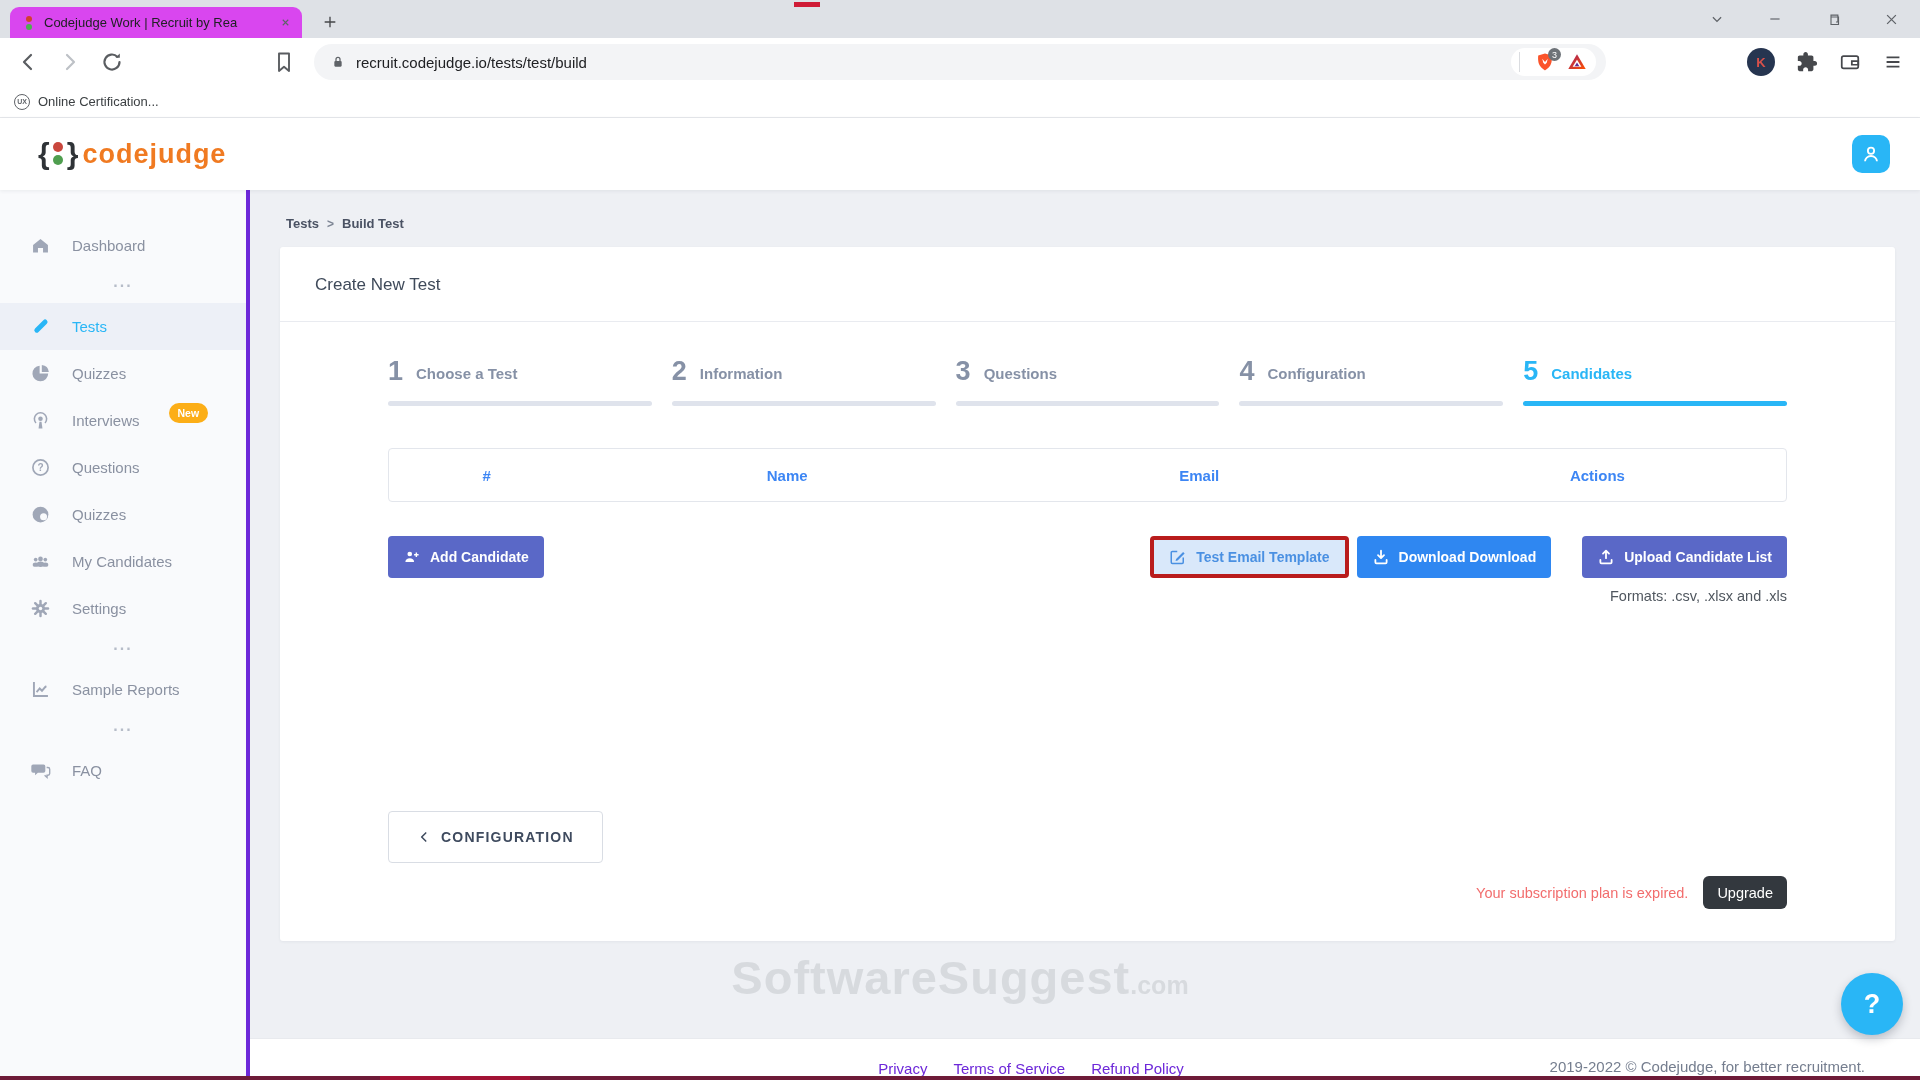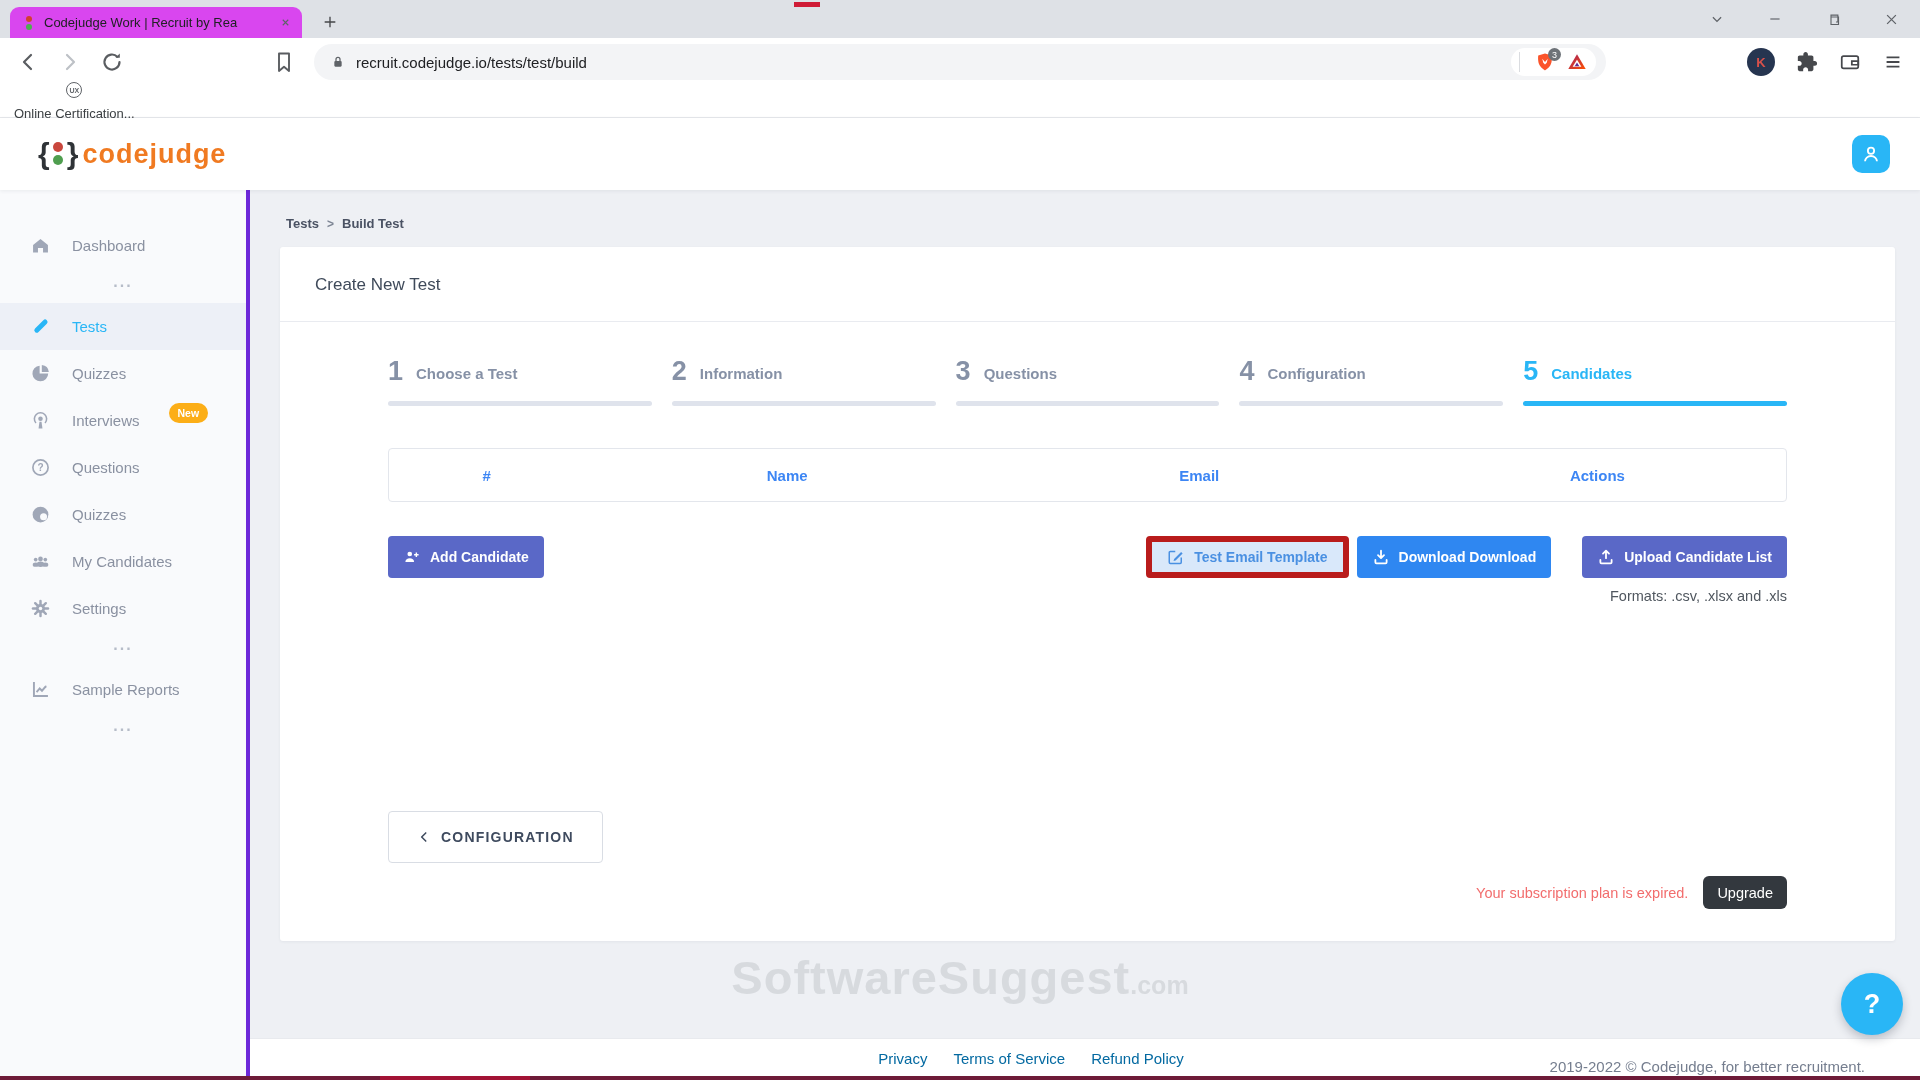--- a/index.html
+++ b/index.html
@@ -36,21 +36,21 @@
   .shield-wrap { position:relative; width:22px; height:22px; }
   .shield-badge { position:absolute; top:-3px; right:-5px; width:13px; height:13px; background:#6d7278;
     color:#fff; border-radius:50%; font-size:9px; display:flex; align-items:center; justify-content:center; }
   .tool-right { margin-left:auto; display:flex; align-items:center; gap:21px; }
   .avatar { width:28px; height:28px; border-radius:50%; background:#263550; color:#d8504a;
     font-weight:bold; font-size:13px; display:flex; align-items:center; justify-content:center; }
   .toolic { width:22px; height:22px; color:#46484c; }
 
   .bookmarks { height:32px; background:#fff; border-bottom:1px solid #e6e8eb; display:flex;
     align-items:center; padding:0 14px; }
-  .bm-item { display:flex; align-items:center; gap:8px;flex-direction:column; }
+  .bm-item { display:flex; align-items:center; gap:8px; }
   .bm-circle { width:16px; height:16px; border:1.5px solid #5f6368; border-radius:50%; color:#5f6368;
     font-size:7px; display:flex; align-items:center; justify-content:center; font-weight:bold;}
   .bm-label { font-size:13px; color:#3c4043; }
 
   
   .app { height:962px; display:flex; flex-direction:column; }
   .app-header { height:72px; background:#fff; display:flex; align-items:center; padding:0 30px 0 38px;
     box-shadow:0 1px 4px rgba(40,50,70,.08); position:relative; z-index:3; }
   .logo { display:flex; align-items:center; }
   .brace { font-size:30px; font-weight:bold; color:#2f3337; line-height:1; }
@@ -97,21 +97,21 @@
   .thead { margin-top:42px; height:54px; border:1px solid #e3e6ec; border-radius:4px;
     display:grid; grid-template-columns:14% 29% 30% 27%; align-items:center; }
   .th { text-align:center; font-size:15px; font-weight:bold; color:#3d86f4; }
 
   .btn-row { margin-top:34px; display:flex; align-items:center; gap:8px; }
   .btn { height:42px; border:none; border-radius:4px; display:flex; align-items:center;
     padding:0 15px; gap:9px; font-size:14px; font-weight:bold; cursor:pointer;
     font-family:"Liberation Sans", sans-serif; }
   .btn .bic { width:18px; height:18px; }
   .btn-indigo { background:#5a68c7; color:#fff; }
-  .btn-lightblue { background:#d9e8fa; color:#4a90e2; border:6px solid #b91c1c; margin-left:auto;text-align:right; }
+  .btn-lightblue { background:#d9e8fa; color:#4a90e2; border:4px solid #b91c1c; margin-left:auto;text-align:right; }
   .btn-blue { background:#2f87f1; color:#fff; }
   .btn-upload { margin-left:23px; }
   .formats { margin-top:10px; text-align:right; font-size:14.5px; color:#50575f; }
 
   .nav-row { position:absolute; left:108px; right:108px; bottom:78px; display:flex; align-items:center; }
   .btn-outline { height:52px; background:#fff; border:1px solid #d9dde4; border-radius:4px;
     color:#3e4a5e; font-size:14px; font-weight:bold; letter-spacing:1.2px; padding:0 28px;
     display:flex; align-items:center; gap:10px; cursor:pointer; font-family:"Liberation Sans", sans-serif;}
   .btn-outline .bic { width:14px; height:14px; color:#3e4a5e; }
   .right-group { margin-left:auto; display:flex; gap:45px; }
@@ -127,21 +127,21 @@
   .btn-upgrade { height:33px; background:#33383e; color:#fff; border:none; border-radius:6px;
     font-size:14.5px; padding:0 14px; cursor:pointer; font-family:"Liberation Sans", sans-serif; }
 
   .watermark { position:absolute; top:760px; left:710px; transform:translateX(-50%);
     white-space:nowrap; color:#d7dade; font-weight:bold; font-size:47px; letter-spacing:1px; }
   .wm-com { font-size:25px; letter-spacing:0; }
 
   .footer { position:absolute; left:0; right:0; bottom:4px; height:38px; background:#fff;
     border-top:1px solid #e8eaee; }
   .f-links { position:absolute; left:calc(50% - 54px); transform:translateX(-50%); top:0; height:38px;
-    display:flex; align-items:center; gap:26px; font-size:15px; color:#0369a1; }
+    display:flex; align-items:flex-end; gap:26px; font-size:15px; color:#6d28d9; }
   .f-links span { cursor:pointer; }
   .f-copy { position:absolute; right:55px; top:8px; height:38px; display:flex; align-items:center;
     font-size:15px; color:#757e8f; }
 
   .help-btn { position:absolute; right:17px; bottom:45px; width:62px; height:62px; border-radius:50%;
     background:#29b6f6; color:#fff; font-size:27px; font-weight:bold; display:flex; align-items:center;
     justify-content:center; box-shadow:0 4px 10px rgba(30,40,60,.25); cursor:pointer; z-index:5; }
 
   .bottom-bar { position:absolute; left:0; bottom:0; width:1920px; height:4px; background:#6e1b38; }
   .bottom-bar i { position:absolute; left:380px; top:0; width:150px; height:4px; background:#a21335; }
@@ -349,20 +349,27 @@
       <div class="side-dots">...</div>
       <div class="side-item">
         <svg class="sic" viewBox="0 0 24 24">
             <path d="M4.5 3.5v16h16" stroke="currentColor" stroke-width="2.2" fill="none"></path>
             <path d="M7.5 15l3.6-4.2 2.6 2.6 4.6-5.2" stroke="currentColor" stroke-width="2.2" fill="none"></path>
             <path d="M18.5 7.2v3l-3-.2z" fill="currentColor"></path>
           </svg>
         <span>Sample Reports</span>
       </div>
       <div class="side-dots">...</div>
+      <div class="side-item">
+        <svg class="sic" viewBox="0 0 24 24">
+            <path d="M3.5 5h12a2 2 0 0 1 2 2v5.5a2 2 0 0 1-2 2H9l-3.2 3v-3H3.5a2 2 0 0 1-2-2V7a2 2 0 0 1 2-2z" fill="currentColor"></path>
+            <path d="M19 8.5h1.5a2 2 0 0 1 2 2v5a2 2 0 0 1-2 2h-1v2.5l-2.8-2.5" stroke="currentColor" stroke-width="1.6" fill="none"></path>
+          </svg>
+        <span>FAQ</span>
+      </div>
     </nav>
 
     <main class="main">
       <div class="breadcrumb">
         <span>Tests</span>
         <span class="bc-sep">&gt;</span>
         <span>Build Test</span>
       </div>
 
       <section class="card">

